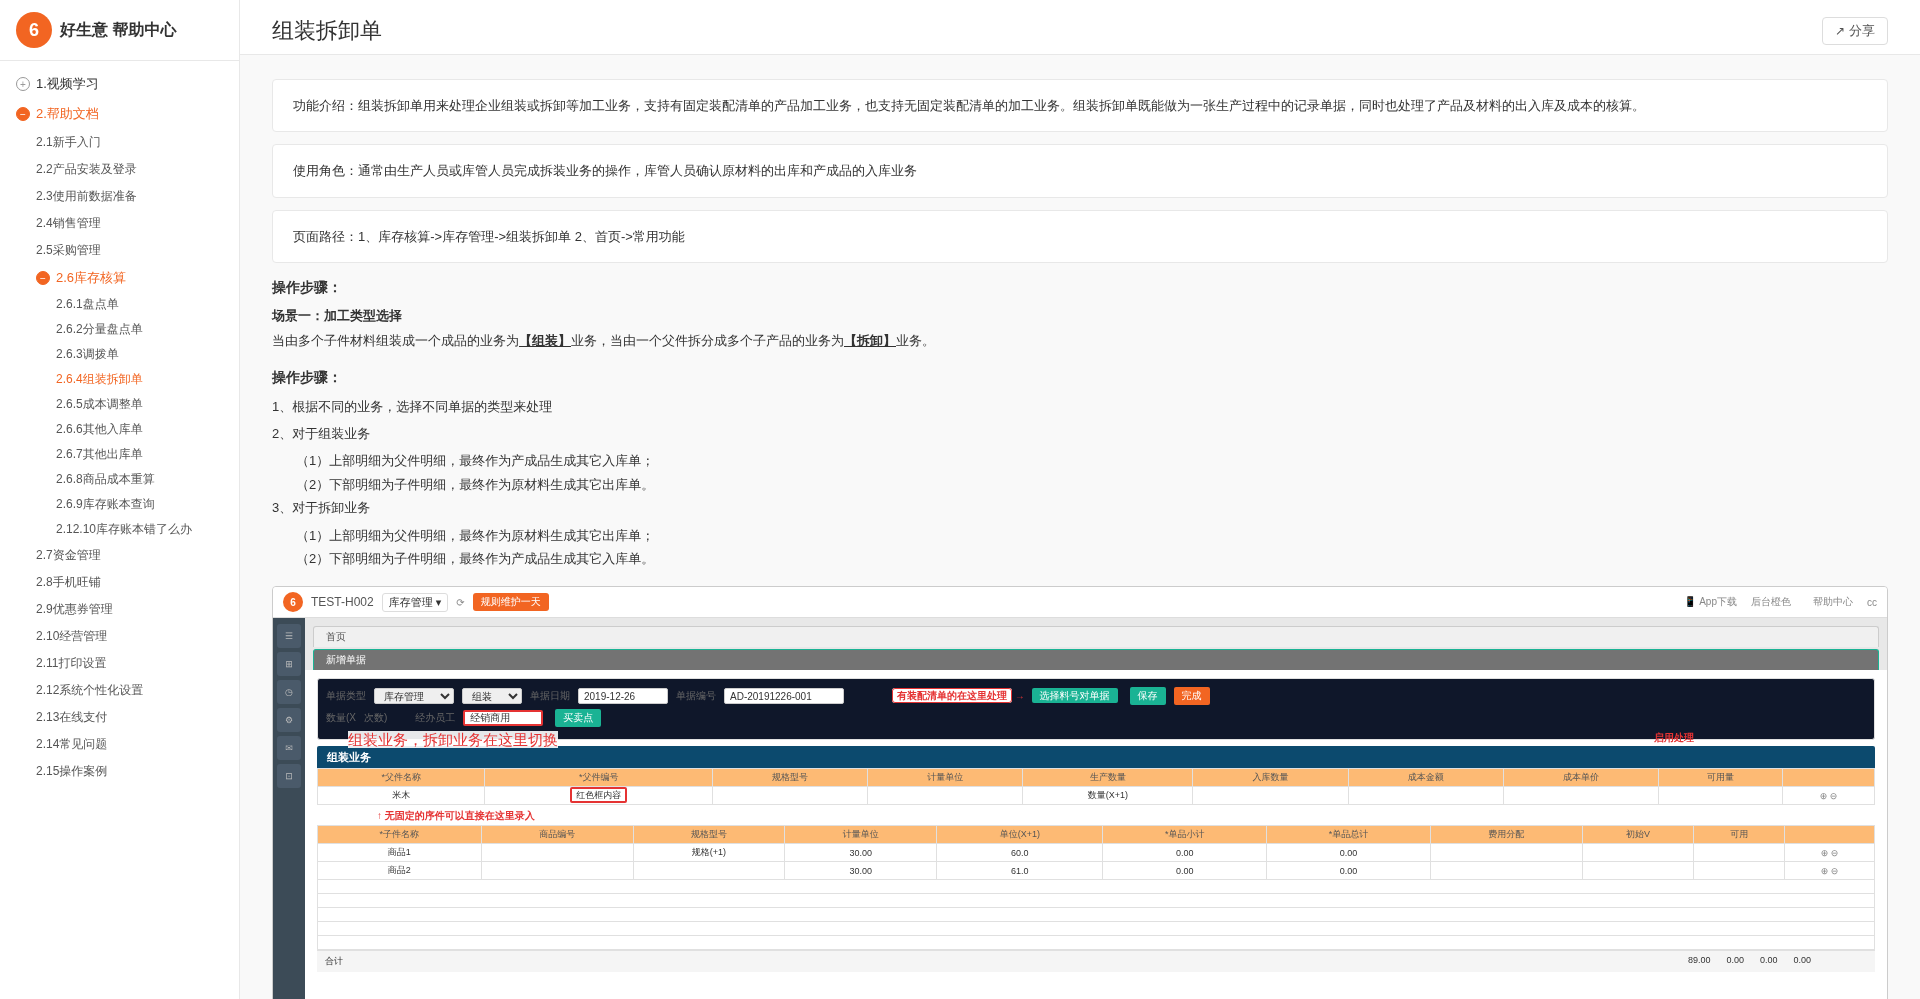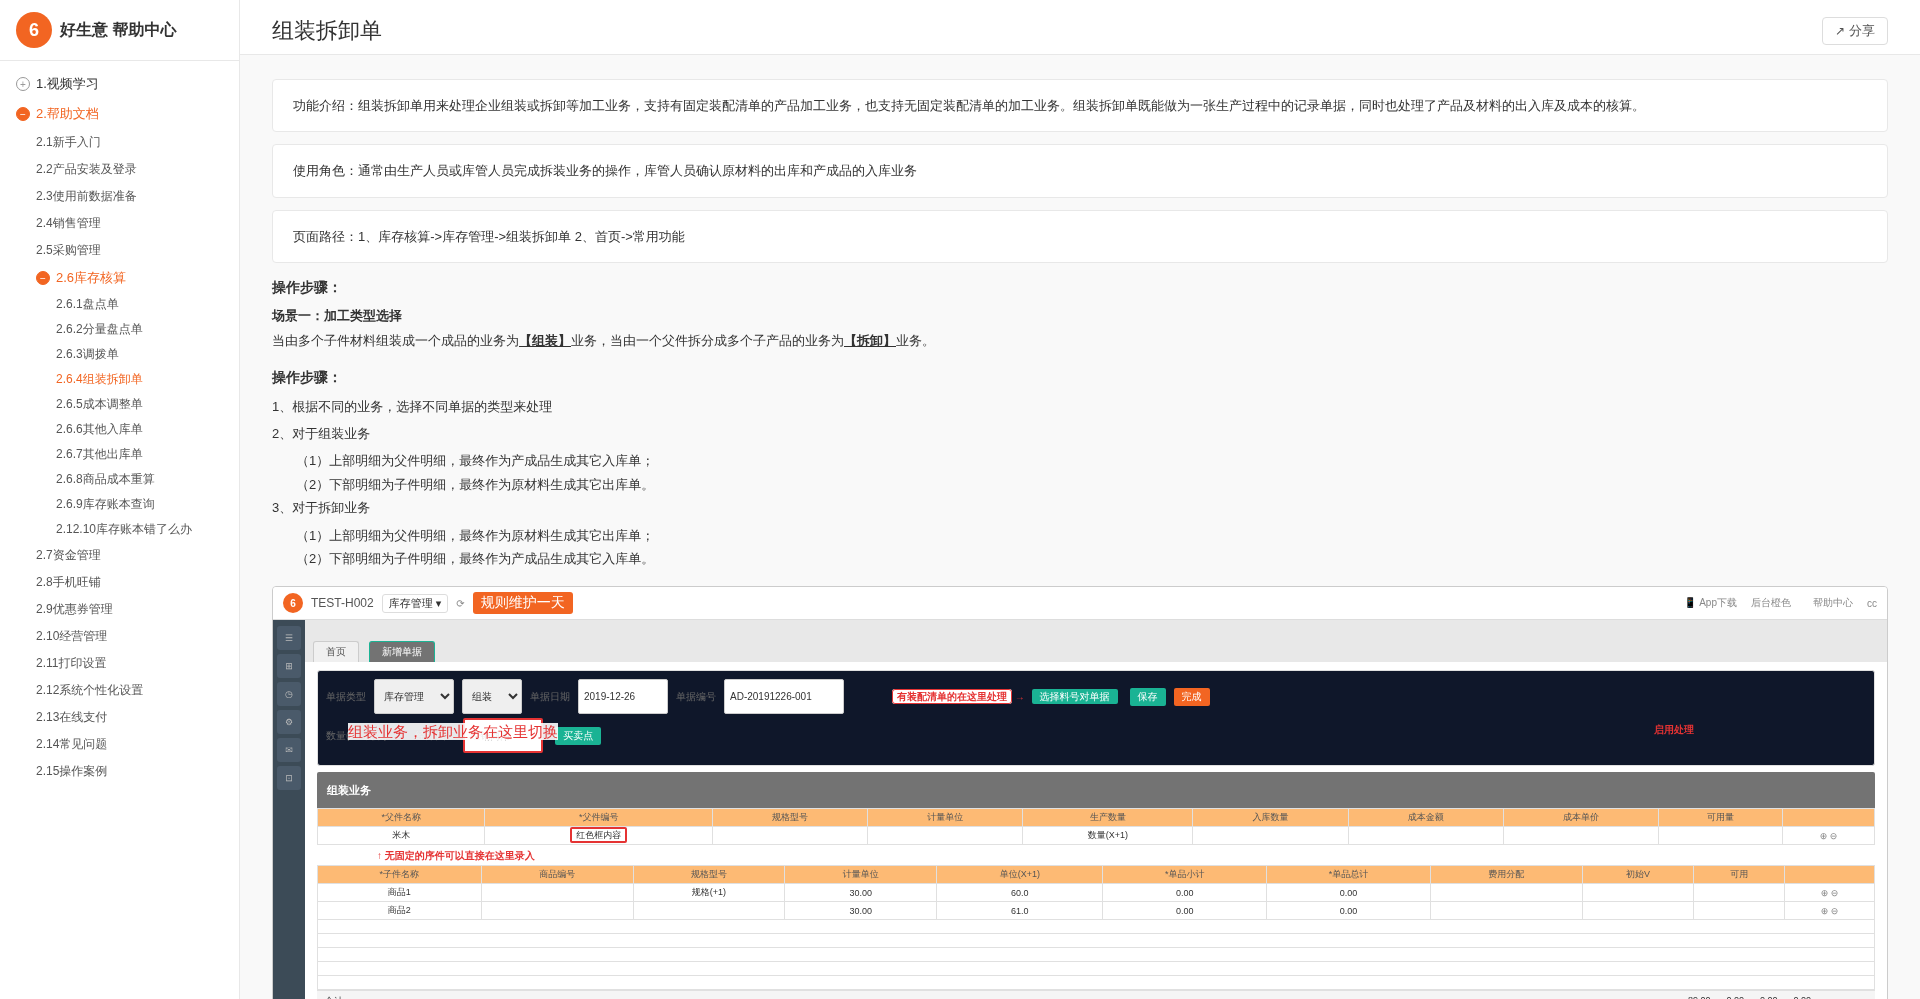--- a/index.html
+++ b/index.html
@@ -253,22 +253,23 @@
       font-size: 9px;
     }
     .mock-main-content {
       flex: 1;
       display: flex;
       flex-direction: column;
     }
     .mock-tab-bar {
       background: #e8e8e8;
       display: flex;
-      padding: 21px 8px 0;
-      gap: 10px;
+      padding: 8px 8px 0;
+      gap: 2px;
+      flex-direction: column;
     }
     .mock-tab {
       padding: 3px 12px;
       background: #f0f0f0;
       border: 1px solid #ccc;
       border-bottom: none;
       border-radius: 3px 3px 0 0;
       font-size: 10px;
       color: #555;
     }
@@ -288,21 +289,21 @@
       align-items: center;
       gap: 8px;
       margin-bottom: 4px;
       font-size: 10px;
     }
     .mock-input {
       border: 1px solid #ccc;
       border-radius: 2px;
       padding: 1px 5px;
       font-size: 10px;
-      height: 35px;
+      height: 16px;
       color: #333;
       min-width: 60px;
     }
     .mock-input.red { border: 2px solid #e53333; }
     .mock-btn {
       padding: 2px 8px;
       font-size: 10px;
       border-radius: 2px;
       cursor: default;
     }
@@ -425,21 +426,21 @@
       <p class="step-sub">（2）下部明细为子件明细，最终作为产成品生成其它入库单。</p>
     </div>
 
     <div class="mock-screenshot" style="margin-top:16px;">
 
       <div class="mock-header-bar">
         <div class="orange-circle">6</div>
         <span style="font-size:12px; color:#555;">TEST-H002</span>
         <span style="border:1px solid #ddd; border-radius:3px; padding:1px 6px; font-size:11px; color:#333;">库存管理 ▾</span>
         <span style="color:#888; font-size:10px;">⟳</span>
-        <span style="background:#f26522; color:#fff; border-radius:3px; padding:2px 8px; font-size:14px;">规则维护一天</span>
+        <span style="background:#f26522; color:#fff; border-radius:3px; padding:2px 8px; font-size:10px;">规则维护一天</span>
         <div style="flex:1;"></div>
         <span style="font-size:10px; color:#888; margin-right:6px;">📱 App下载</span>
         <span style="font-size:10px; color:#888; margin-right:14px;">后台橙色</span>
         <span style="font-size:10px; color:#888; margin-right:6px;">帮助中心</span>
         <span style="font-size:10px; color:#888;">cc</span>
       </div>
 
       <div class="mock-content-wrapper">
 
         <div class="mock-sidebar-nav">
@@ -494,21 +495,21 @@
 
               <div style="position:absolute; left:30px; top:52px;">
                 <span style="color:#e53333; font-size:15px; font-weight:normal; background:rgba(255,255,255,0.9);">组装业务，拆卸业务在这里切换</span>
               </div>
 
               <div style="position:absolute; right:180px; top:52px;">
                 <span style="color:#e53333; font-size:10px; font-weight:bold;">启用处理</span>
               </div>
             </div>
 
-            <div style="background:#737373; height:36px; display:flex; align-items:center; padding:0 10px; font-size:11px; color:#fff; font-weight:bold; border-radius:2px 2px 0 0;">
+            <div style="background:#0c4a6e; height:22px; display:flex; align-items:center; padding:0 10px; font-size:11px; color:#fff; font-weight:bold; border-radius:2px 2px 0 0;">
               组装业务
             </div>
 
             <div style="position:relative; margin-bottom:8px;">
               <table class="mock-table">
                 <thead>
                   <tr>
                     <th>*父件名称</th>
                     <th>*父件编号</th>
                     <th>规格型号</th>

